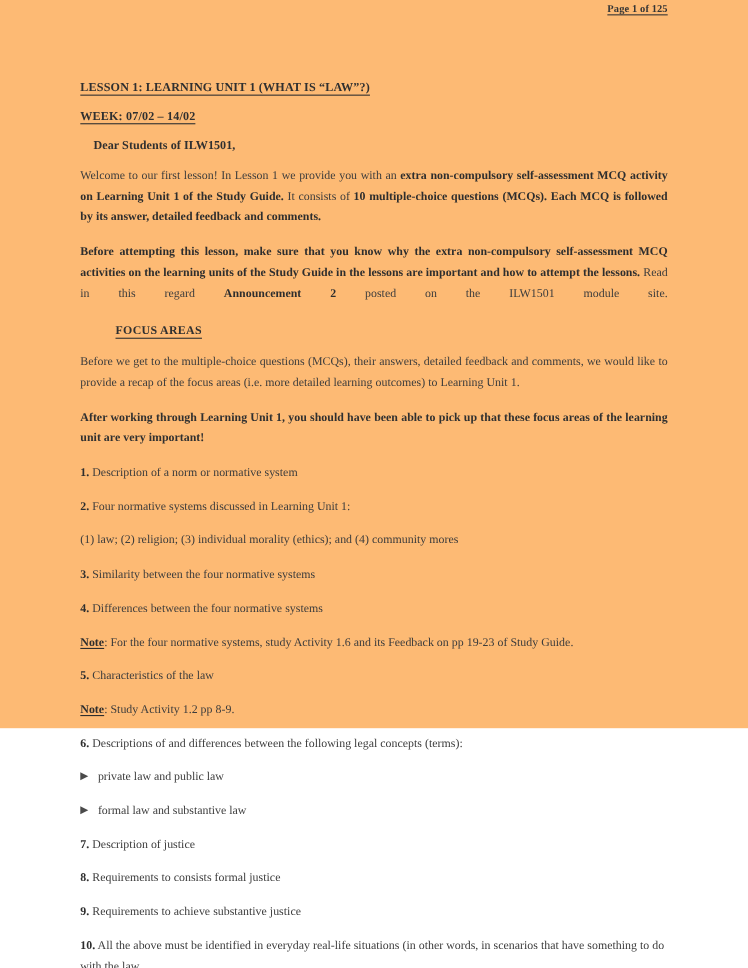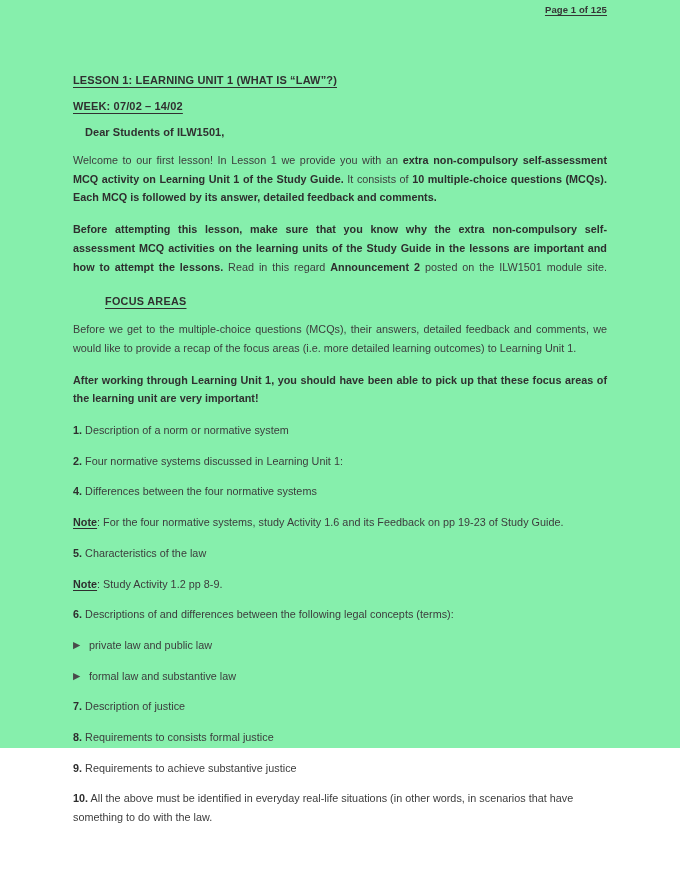--- a/index.html
+++ b/index.html
@@ -11,23 +11,24 @@
     width: 680px;
     height: 880px;
     overflow: hidden;
     font-family: "Liberation Sans", sans-serif;
     color: #3a3a3a;
     -webkit-font-smoothing: antialiased;
   }
   .page {
     position: relative;
     width: 680px;
-    height: 748px;
-    background: #86efac;
+    height: 662px;
+    background: #fdba74;
     box-sizing: border-box;
+    font-family: Liberation Serif, serif;
   }
   .page-header {
     position: absolute;
     top: 4px;
     left: 73px;
     width: 534px;
     text-align: right;
     font-size: 9.5px;
     font-weight: bold;
     letter-spacing: 0.1px;
@@ -162,21 +163,23 @@
     </div>
 
     <p class="para">Before we get to the multiple-choice questions (MCQs), their answers, detailed feedback and comments, we would like to provide a recap of the focus areas (i.e. more detailed learning outcomes) to Learning Unit 1.</p>
 
     <p class="para bold">After working through Learning Unit 1, you should have been able to pick up that these focus areas of the learning unit are very important!</p>
 
     <div class="item"><span class="num">1.</span><span> Description of a norm or normative system</span></div>
 
     <div class="item"><span class="num">2.</span><span> Four normative systems discussed in Learning Unit 1:</span></div>
 
-
+    <div class="item"><span>(1) law; (2) religion; (3) individual morality (ethics); and (4) community mores</span></div>
+
+    <div class="item"><span class="num">3.</span><span> Similarity between the four normative systems</span></div>
 
     <div class="item"><span class="num">4.</span><span> Differences between the four normative systems</span></div>
 
     <div class="item note"><span class="note-label">Note</span><span>: For the four normative systems, study Activity 1.6 and its Feedback on pp 19-23 of Study Guide.</span></div>
 
     <div class="item"><span class="num">5.</span><span> Characteristics of the law</span></div>
 
     <div class="item note"><span class="note-label">Note</span><span>: Study Activity 1.2 pp 8-9.</span></div>
 
     <div class="item"><span class="num">6.</span><span> Descriptions of and differences between the following legal concepts (terms):</span></div>

